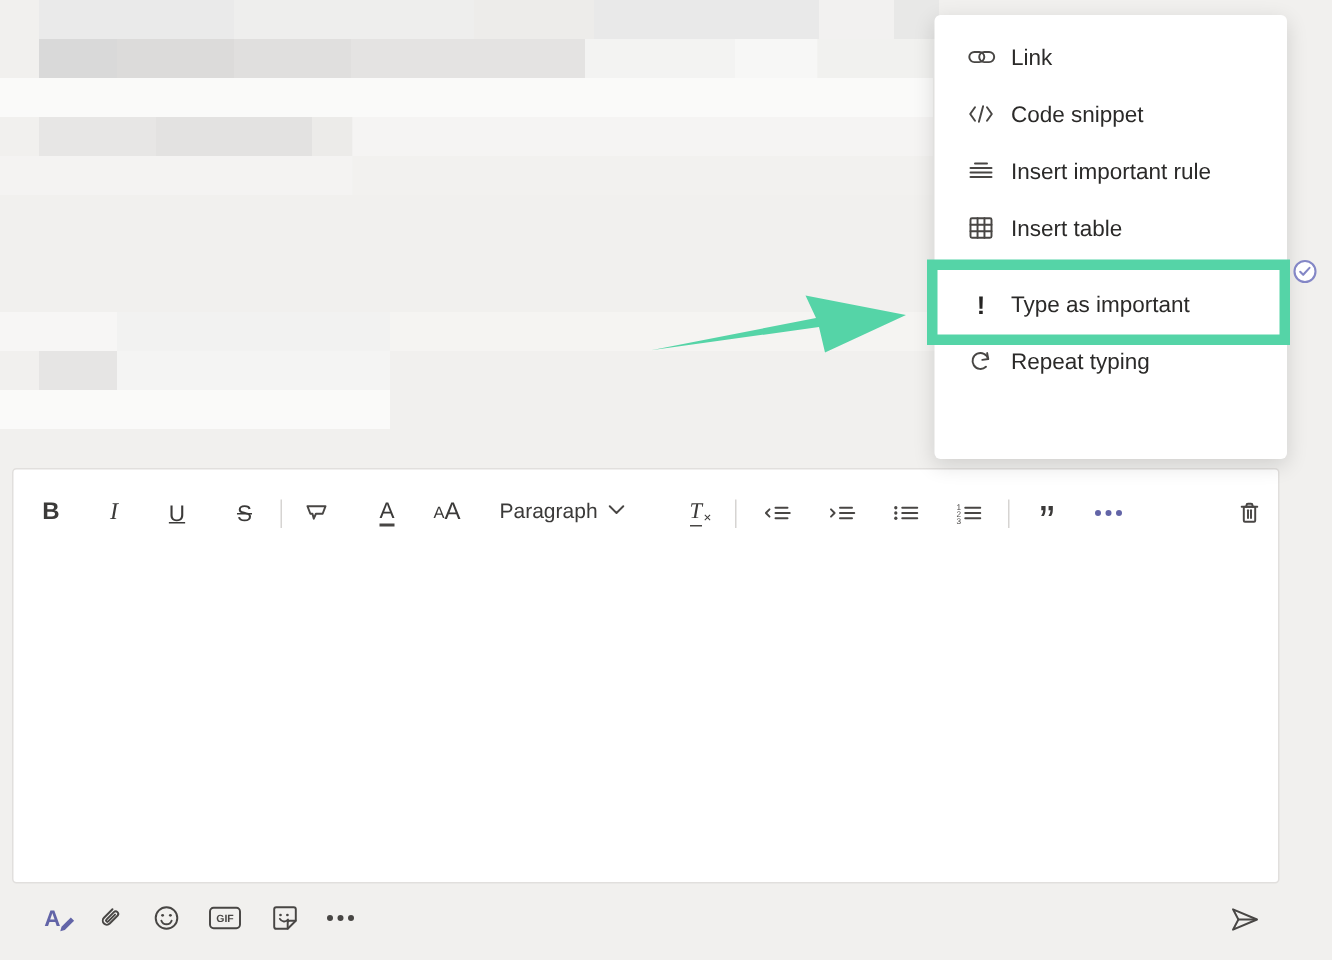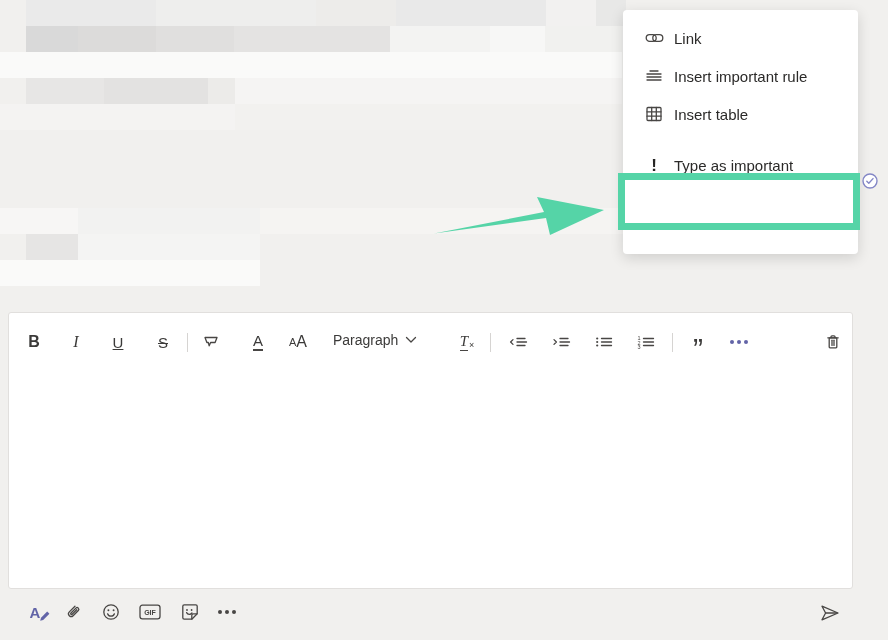--- a/index.html
+++ b/index.html
@@ -4,21 +4,21 @@
 <style>
   * { margin:0; padding:0; box-sizing:border-box; }
   html,body { width:888px; height:640px; }
   body { font-family:"Liberation Sans","DejaVu Sans",sans-serif; background:#f1f0ee; }
   .screen { position:relative; width:888px; height:640px; overflow:hidden; background:#f1f0ee; }
 
   
   .px { position:absolute; }
 
   
-  .menu { position:absolute; left:623px; top:10px; width:235px; height:244px;
+  .menu { position:absolute; left:623px; top:10px; width:235px; height:296px;
           background:#fff; border-radius:4px; box-shadow:0 4px 14px rgba(0,0,0,.14);
           padding-top:9px; z-index:3; }
   .menu-item { height:38px; display:flex; align-items:center; padding-left:20px; cursor:pointer; }
   .menu-item .mi { width:22px; height:20px; display:flex; align-items:center; justify-content:center; }
   .menu-item .ml { margin-left:9px; font-size:15px; color:#2b2a29; white-space:nowrap; }
   .menu-spacer { height:13px; }
   .glyph-bang { font-size:17px; font-weight:700; color:#252423; line-height:1; }
 
   
   .annot-box { position:absolute; left:618px; top:173px; width:242px; height:57px;
@@ -98,20 +98,30 @@
     <div class="menu-item">
       <span class="mi">
         <svg class="ic" width="19" height="18" viewBox="0 0 19 18">
           <rect x="1.2" y="5.6" width="10" height="6.8" rx="3.4"></rect>
           <rect x="7.8" y="5.6" width="10" height="6.8" rx="3.4"></rect>
         </svg>
       </span>
       <span class="ml">Link</span>
     </div>
 
+    <div class="menu-item">
+      <span class="mi">
+        <svg class="ic" width="18" height="18" viewBox="0 0 18 18">
+          <polyline points="5,4.5 1.8,9 5,13.5"></polyline>
+          <polyline points="13,4.5 16.2,9 13,13.5"></polyline>
+          <line x1="10.4" y1="3.8" x2="7.6" y2="14.2"></line>
+        </svg>
+      </span>
+      <span class="ml">Code snippet</span>
+    </div>
 
     <div class="menu-item">
       <span class="mi">
         <svg class="ic" width="18" height="18" viewBox="0 0 18 18">
           <line x1="5" y1="4" x2="13" y2="4"></line>
           <line x1="2" y1="7" x2="16" y2="7"></line>
           <line x1="2" y1="10" x2="16" y2="10"></line>
           <line x1="2" y1="13" x2="16" y2="13"></line>
         </svg>
       </span>
@@ -134,20 +144,29 @@
     <div class="menu-spacer"></div>
 
     <div class="menu-item">
       <span class="mi">
         <span class="glyph-bang">!</span>
       </span>
       <span class="ml">Type as important</span>
     </div>
 
 
+    <div class="menu-item">
+      <span class="mi">
+        <svg class="ic" width="18" height="18" viewBox="0 0 18 18">
+          <path d="M13.8 7.3 a5.3 5.3 0 1 0 -1.5 5.2"></path>
+          <polyline points="13.1,3.4 13.8,7.3 9.9,7.9"></polyline>
+        </svg>
+      </span>
+      <span class="ml">Repeat typing</span>
+    </div>
   </div>
 
   <div class="annot-box"></div>
   <svg class="annot-arrow" width="176" height="46" viewBox="0 0 176 46">
     <path d="M2 40.5 L112 19 L105 4 L172 17 L118 42 L114 25 Z" fill="#55d4a7" stroke="none"></path>
   </svg>
   <div class="check-badge">
     <svg width="18" height="18" viewBox="0 0 18 18">
       <circle cx="9" cy="9" r="7" fill="#ffffff" stroke="#8487c6" stroke-width="1.4"></circle>
       <path d="M5.8 9.2 l2 2 4.2-4.6" fill="none" stroke="#8487c6" stroke-width="1.4" stroke-linecap="round" stroke-linejoin="round"></path>

